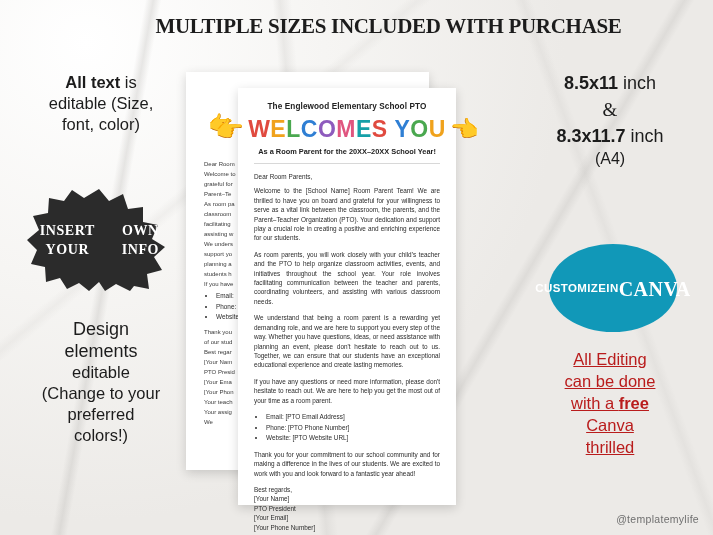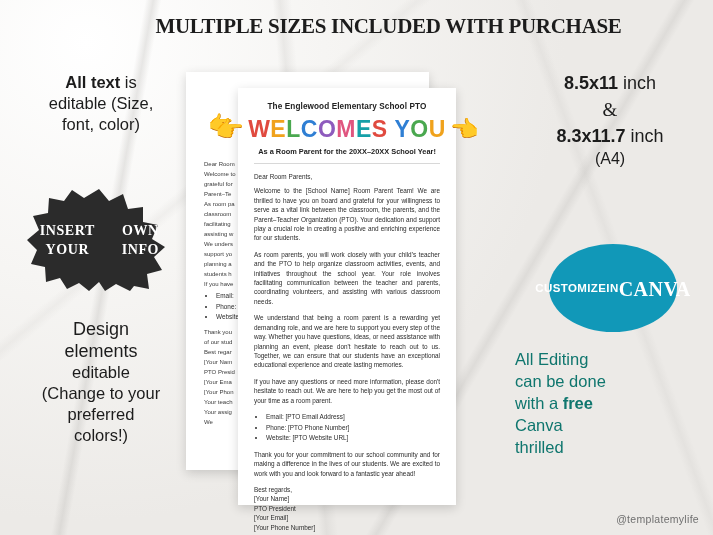--- a/index.html
+++ b/index.html
@@ -153,23 +153,25 @@
     font-weight: bold;
     letter-spacing: 0.5px;
     margin-top: 3px;
   }
 
   .editing-note {
     position: absolute;
     right: 8px;
     top: 348px;
     width: 190px;
+    text-align: center;
     font-size: 16.5px;
     line-height: 22px;
-    color: #0f766e;
+    color: #b91c1c;
+    text-decoration: underline;
   }
   .editing-note b { font-weight: bold; }
 
   .watermark {
     position: absolute;
     right: 14px;
     bottom: 10px;
     font-size: 10.5px;
     color: #6f6f6f;
     letter-spacing: 0.3px;

